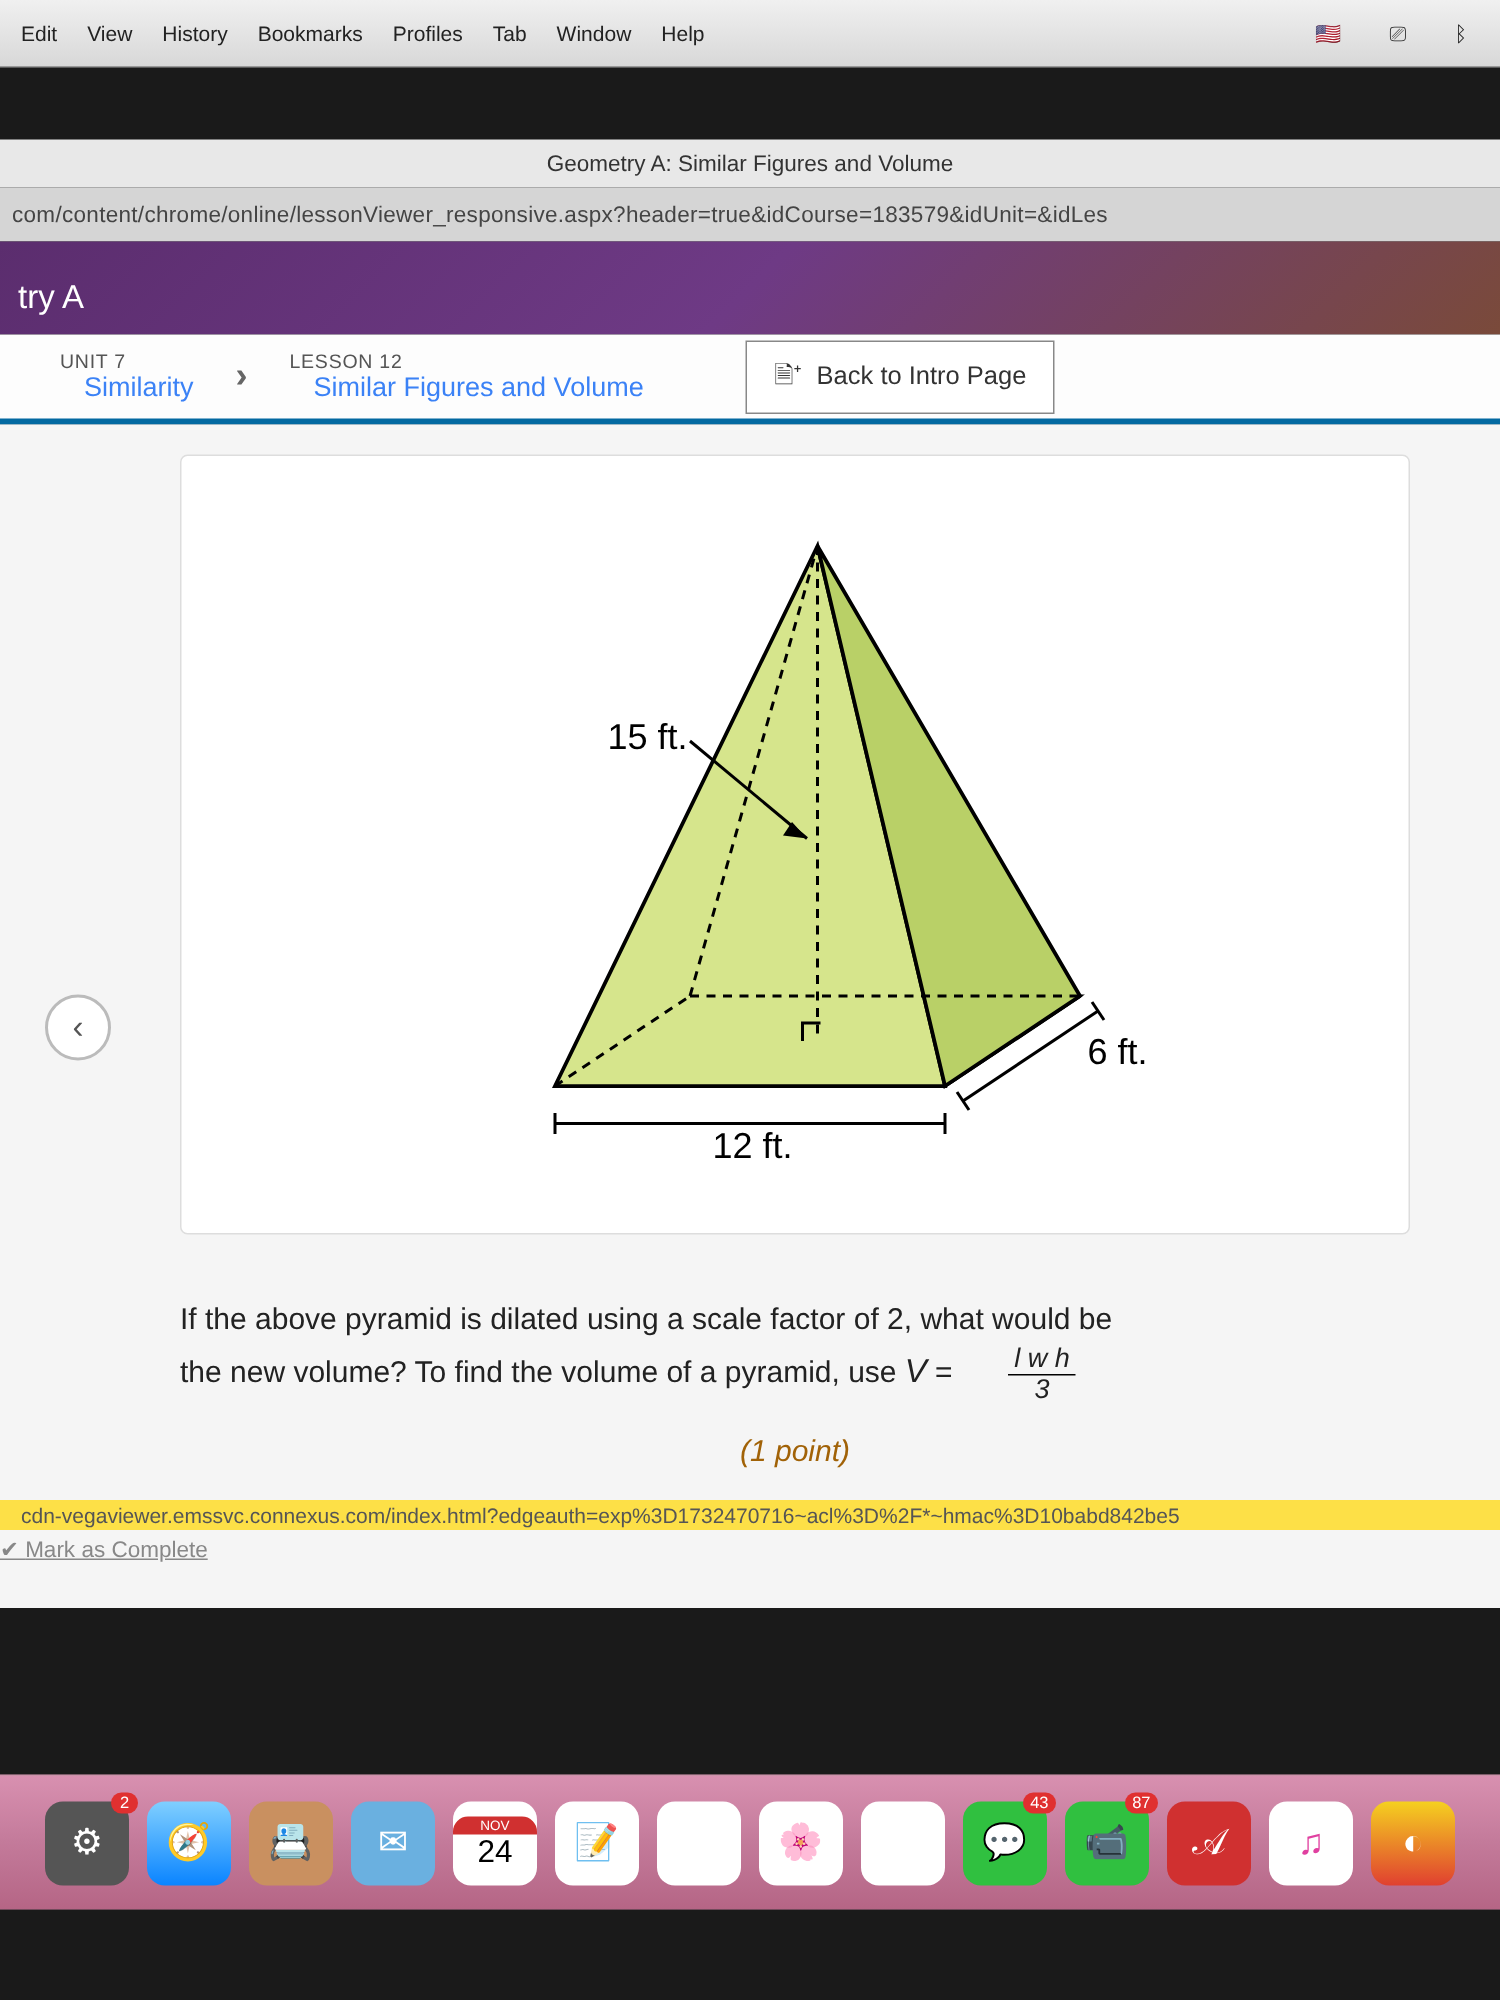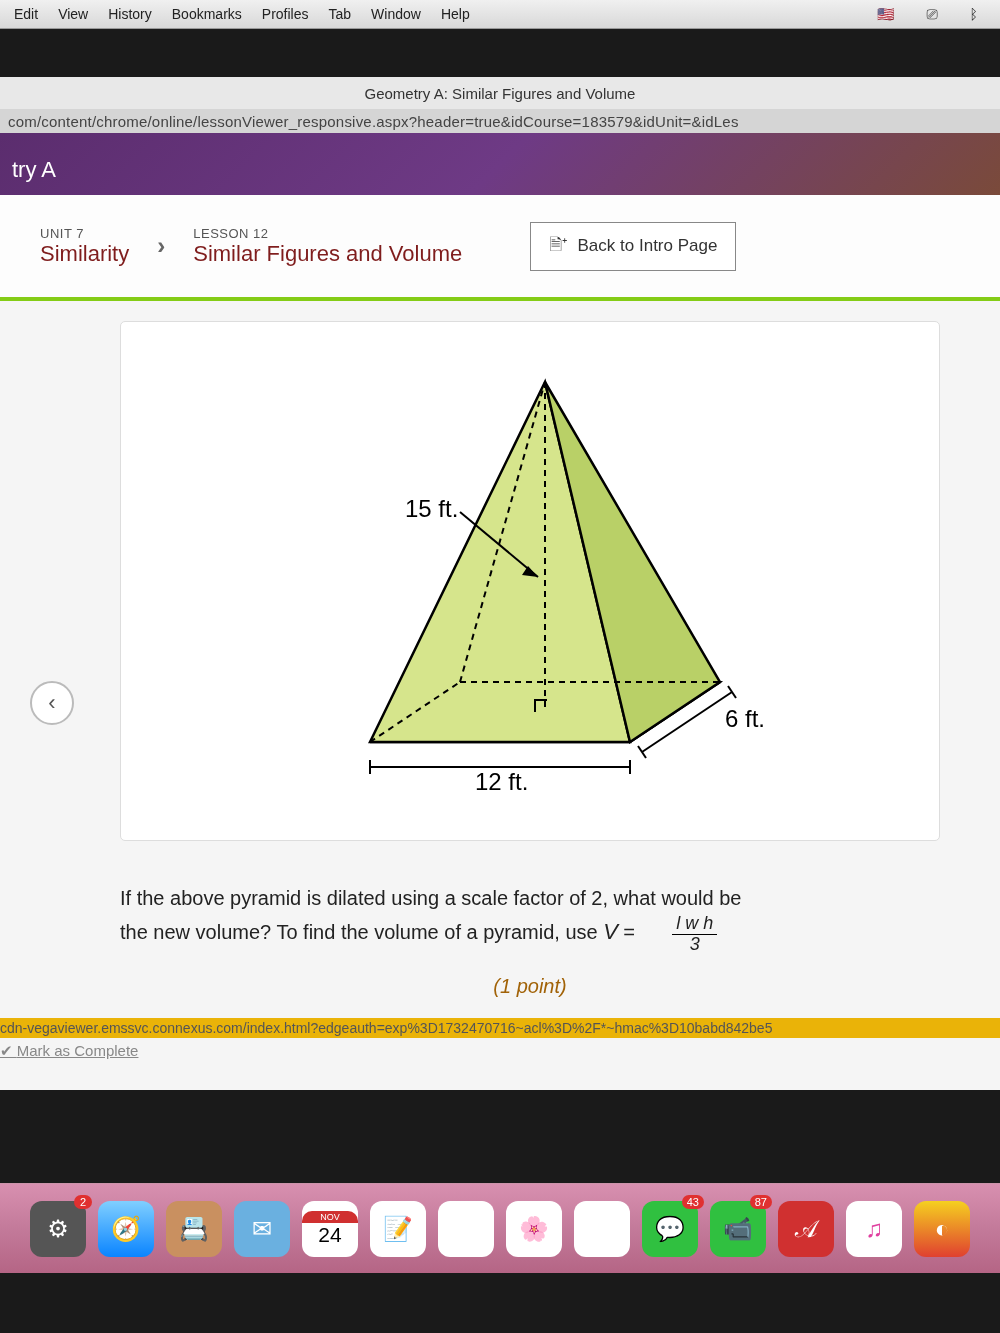--- a/index.html
+++ b/index.html
@@ -1,50 +1,50 @@
 <!DOCTYPE html>
 <html><head>
 <meta charset="utf-8">
 <style>
 * { margin: 0; padding: 0; box-sizing: border-box; font-family: -apple-system, Helvetica, Arial, sans-serif; }
 body { width: 1000px; height: 1333px; background: #1a1a1a; overflow: hidden; position: relative; }
 
-.mac-menubar { height: 29px; background: linear-gradient(#f0f0f0, #d8d8d8); display: flex; align-items: center; padding: 0 4px; font-size: 14px; color: #222; border-bottom: 1px solid #999; }
+.mac-menubar { height: 45px; background: linear-gradient(#f0f0f0, #d8d8d8); display: flex; align-items: center; padding: 0 4px; font-size: 14px; color: #222; border-bottom: 1px solid #999; }
 .mac-menubar span { padding: 0 10px; cursor: default; }
 .menubar-right { margin-left: auto; display: flex; gap: 12px; padding-right: 8px; }
 
 .tab-title { height: 32px; background: #e8e8e8; display: flex; align-items: center; justify-content: center; font-size: 15px; color: #333; margin-top: 48px; }
 
-.url-bar { height: 24px; background: #d5d5d5; display: flex; align-items: center; padding: 0 8px; font-size: 15px; color: #444; letter-spacing: 0.2px; overflow: hidden; white-space: nowrap; }
+.url-bar { height: 36px; background: #d5d5d5; display: flex; align-items: center; padding: 0 8px; font-size: 15px; color: #444; letter-spacing: 0.2px; overflow: hidden; white-space: nowrap; }
 
 .purple-bar { background: linear-gradient(135deg, #5b2d6e, #6e3a85, #7a4a3a); padding: 24px 12px 12px 12px; color: #fff; font-size: 22px; }
 
-.content-header { height: 106px; background: #fdfdfd; display: flex; align-items: center; padding: 0 40px; gap: 28px; border-bottom: 4px solid #84cc16; }
+.content-header { height: 60px; background: #fdfdfd; display: flex; align-items: center; padding: 0 40px; gap: 28px; border-bottom: 4px solid #0369a1; }
 .breadcrumb-block { display: flex; flex-direction: column; }
 .bc-label { font-size: 13px; color: #555; letter-spacing: 0.5px; }
-.bc-value { font-size: 22px; color: #7f1d1d; }
+.bc-value { font-size: 18px; color: #3b82f6; margin-left: 16px; }
 .chev { font-size: 24px; color: #666; font-weight: bold; }
 .back-btn { margin-left: 40px; border: 1.5px solid #888; padding: 10px 18px; display: flex; align-items: center; gap: 10px; font-size: 17px; color: #333; background: #fff; cursor: pointer; }
 .back-btn .icon { font-size: 16px; }
 
 .main { background: #f5f5f5; padding: 20px 60px 20px 120px; position: relative; }
 .nav-prev { position: absolute; left: 30px; top: 380px; width: 44px; height: 44px; border-radius: 50%; background: #fff; border: 2px solid #bbb; display: flex; align-items: center; justify-content: center; font-size: 22px; color: #555; cursor: pointer; }
 
 .figure-box { background: #fff; border: 1px solid #ddd; border-radius: 5px; width: 820px; height: 520px; padding: 20px; margin-bottom: 41px; }
 .pyramid-svg { display: block; margin: 0 auto; }
 
 .question-text { font-size: 20px; color: #222; line-height: 1.6; max-width: 820px; margin-bottom: 20px; }
 .formula { font-family: "Times New Roman", serif; font-style: italic; }
 .frac { display: inline-block; vertical-align: middle; text-align: center; line-height: 1.1; font-size: 18px; margin-left: 32px; }
 .frac .num { display: block; border-bottom: 1px solid #000; padding: 0 4px; }
 .frac .den { display: block; padding: 0 4px; }
 
 .points { font-style: italic; font-size: 20px; color: #a16207; text-align: center; }
 
-.link-leak { font-size: 14px; color: #555; background: #eab308; padding: 2px 0; white-space: nowrap; overflow: hidden; }
+.link-leak { font-size: 14px; color: #555; background: #fde047; padding: 2px 14px; white-space: nowrap; overflow: hidden; }
 .mark-complete { text-align: left; font-size: 15px; color: #888; padding: 4px 12px 30px 0; background: #f5f5f5; text-decoration: underline; }
 
 .dock-wrap { position: absolute; left: 0; right: 0; bottom: 60px; height: 90px; background: linear-gradient(#d890b0, #c37a9a, #b56585); display: flex; align-items: center; justify-content: center; gap: 12px; border-top: 1px solid rgba(255,255,255,0.3); }
 .dock-icon { width: 56px; height: 56px; border-radius: 12px; display: flex; align-items: center; justify-content: center; font-size: 24px; color: #fff; position: relative; }
 .badge { position: absolute; top: -6px; right: -6px; background: #e03030; color: #fff; font-size: 11px; border-radius: 10px; padding: 1px 5px; min-width: 18px; text-align: center; }
 .cal-icon { background: #fff; flex-direction: column; color: #000; }
 .cal-icon .mon { background: #d03030; color: #fff; font-size: 9px; width: 100%; text-align: center; border-radius: 10px 10px 0 0; line-height: 12px; }
 .cal-icon .day { font-size: 21px; font-weight: 500; }
 </style>
 </head>

